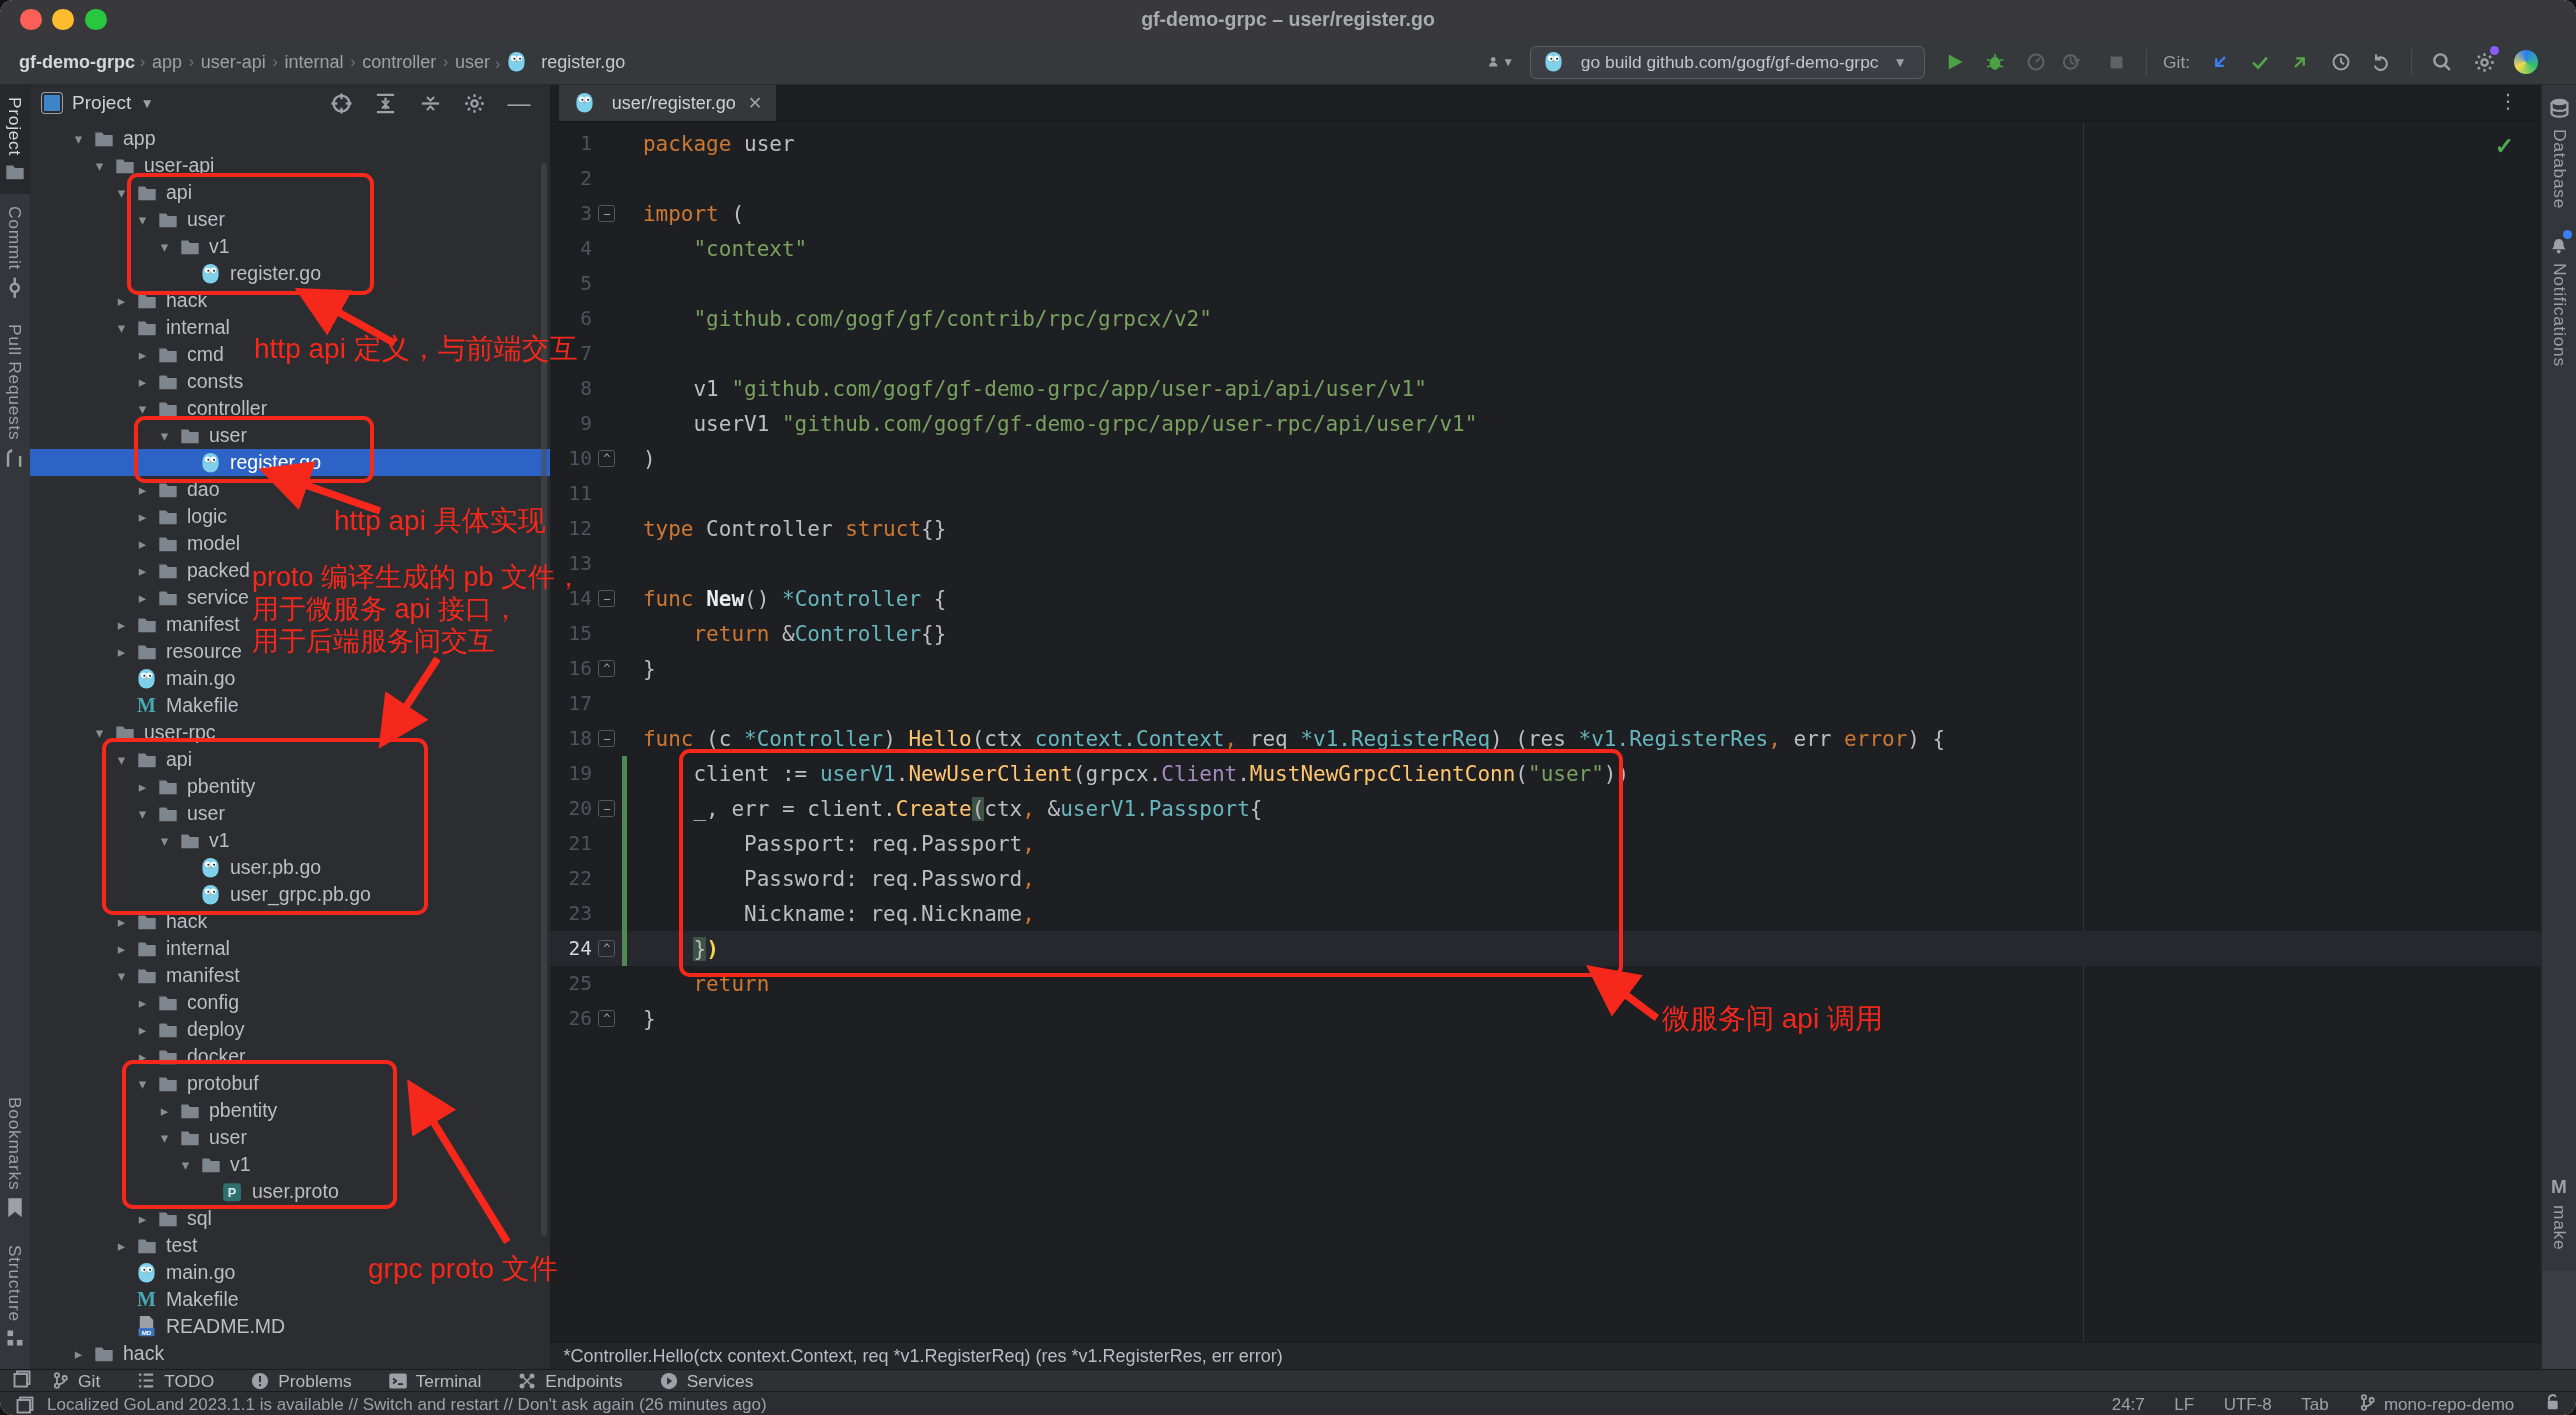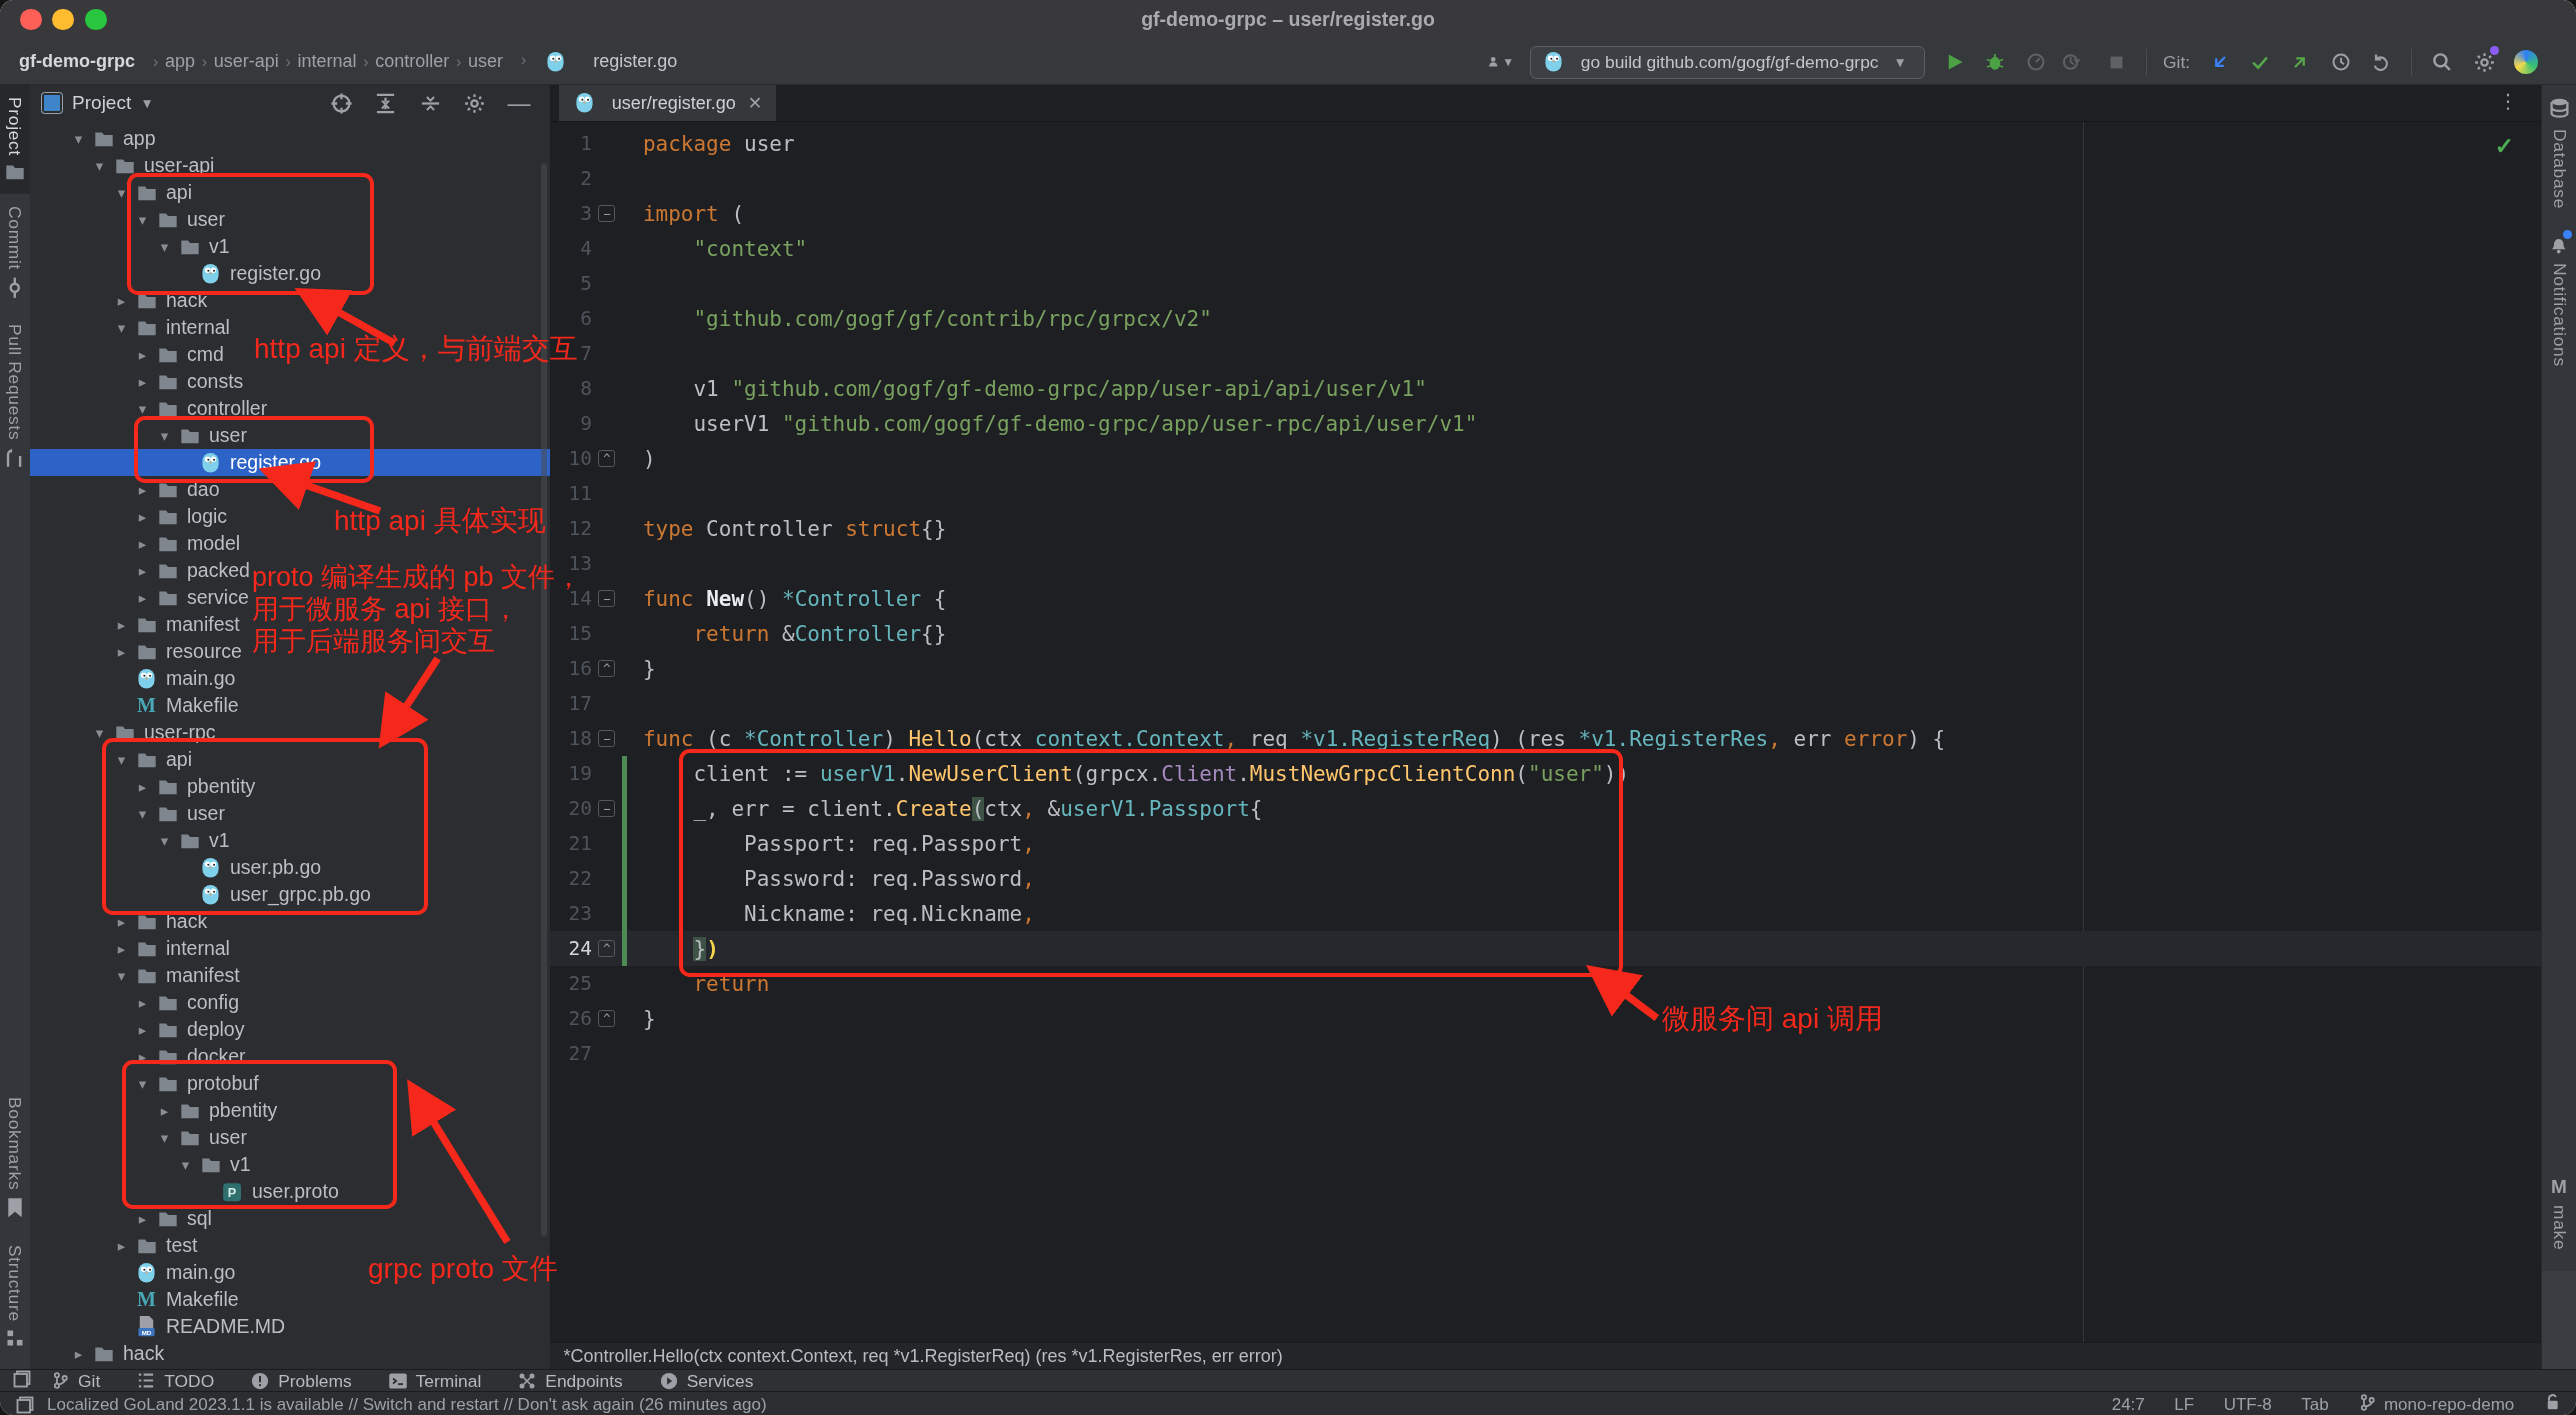--- a/index.html
+++ b/index.html
@@ -5,21 +5,21 @@
   html,body{margin:0;padding:0;background:#141414;}
   #app{position:relative;width:2576px;height:1415px;background:#e5e5e5;overflow:hidden;
        font-family:"Liberation Sans",sans-serif;border-radius:13.4px;color:#BCBEC4;}
   
   #titlebar{position:absolute;left:0;top:0;width:2576px;height:40px;background:#39393B;}
   .tl{position:absolute;top:8.7px;width:21.5px;height:21.5px;border-radius:50%;}
   #title{position:absolute;left:0;top:0;width:100%;text-align:center;line-height:39px;
          color:#A9ABAE;font-size:19.5px;font-weight:bold;}
   #toolbar{position:absolute;left:0;top:40px;width:2576px;height:44px;background:#36393B;
            border-bottom:0.7px solid #282A2C;display:flex;align-items:center;}
-  #crumbs{display:flex;align-items:flex-start;margin-left:19px;font-size:18px;color:#9DA0A6;gap:18px;}
+  #crumbs{display:flex;align-items:flex-end;margin-left:19px;font-size:18px;color:#9DA0A6;gap:5px;}
   #crumbs .root{font-weight:bold;color:#D6D8DC;}
   #crumbs .sep{color:#6F737A;font-size:16px;}
   #crumbs .file{color:#C4C7CC;}
   #rightcluster{margin-left:auto;display:flex;align-items:center;gap:16px;margin-right:38px;}
   .tbico{width:27px;height:27px;display:flex;align-items:center;justify-content:center;color:#9DA0A6;}
   .tbico.dis{color:#5F6265;}
   .tbico svg{display:block;}
   #runpill{display:flex;align-items:center;gap:8px;height:31px;padding:0 10.7px;border:1.3px solid #5B5E62;
            border-radius:6px;background:#3C3F43;font-size:17.4px;color:#C2C5CA;}
   #runpill .chev{color:#9DA0A6;font-size:13.4px;}
@@ -958,26 +958,20 @@
           <span class="ctext"><span class="d">    </span><span class="kw">return</span></span>
         </div>
         <div class="cline">
           <span class="lnum">26</span>
           <span class="foldc">
             <span class="foldbox">^</span>
           </span>
           <span class="chgc"></span>
           <span class="ctext"><span class="d">}</span></span>
         </div>
-        <div class="cline">
-          <span class="lnum">27</span>
-          <span class="foldc"></span>
-          <span class="chgc"></span>
-          <span class="ctext"></span>
-        </div>
       </div>
     <div id="docbar">*Controller.Hello(ctx context.Context, req *v1.RegisterReq) (res *v1.RegisterRes, err error)</div>
   </div>
 
   <div id="rightstrip">
     <div id="makebg"></div>
     <div class="stripgrp" id="rstop">
         <div class="stripbtn">
           <span class=""><svg width="23" height="23" viewBox="0 0 16 16">
               <ellipse cx="8" cy="3.5" rx="5.5" ry="2.2" fill="currentColor"></ellipse>

